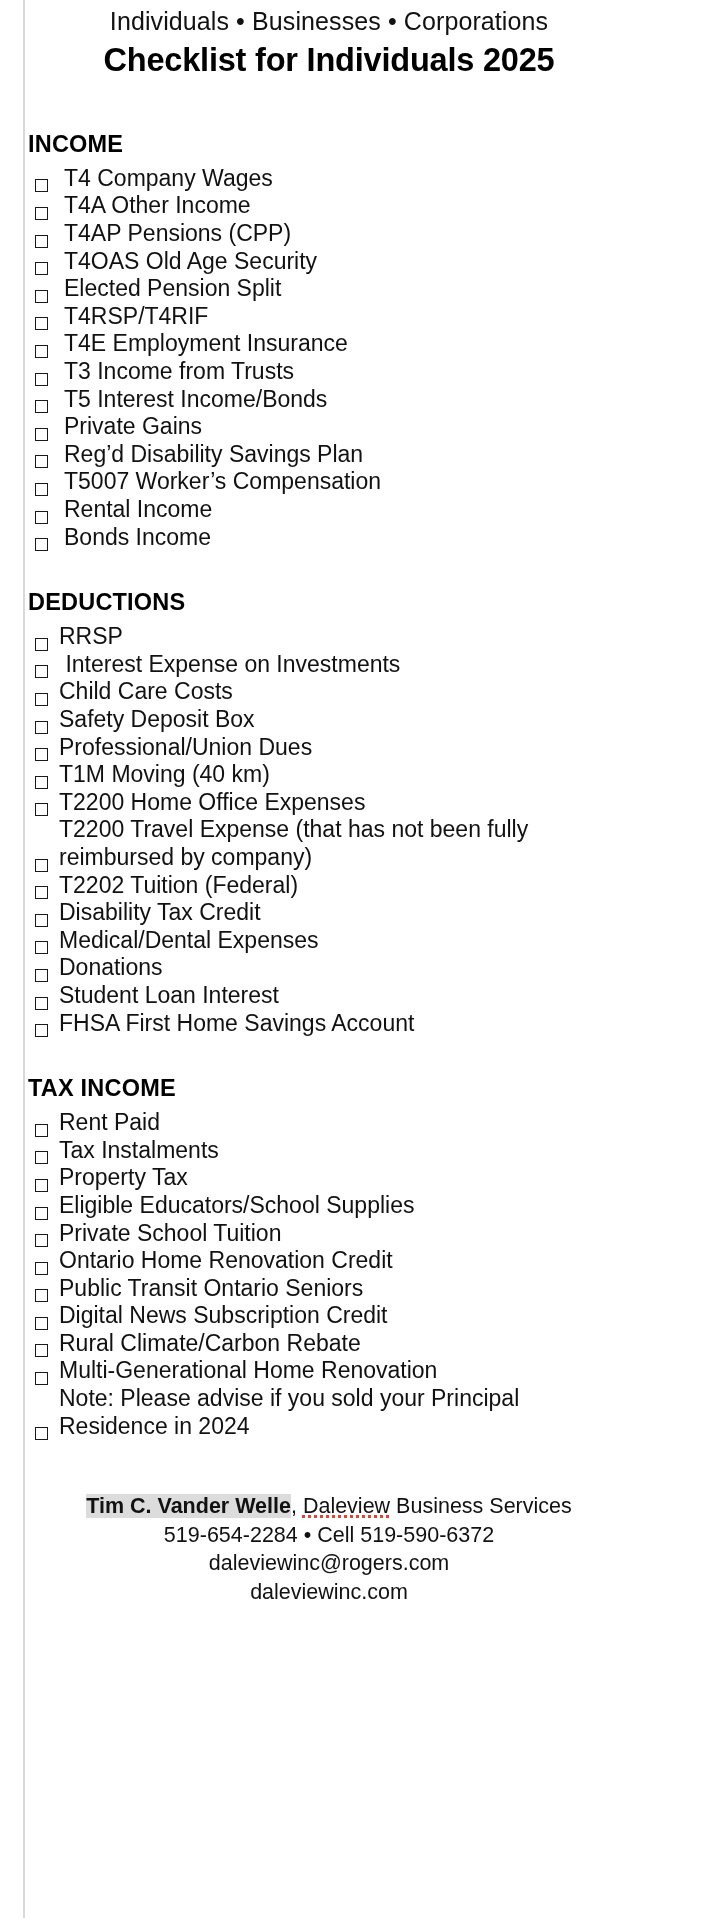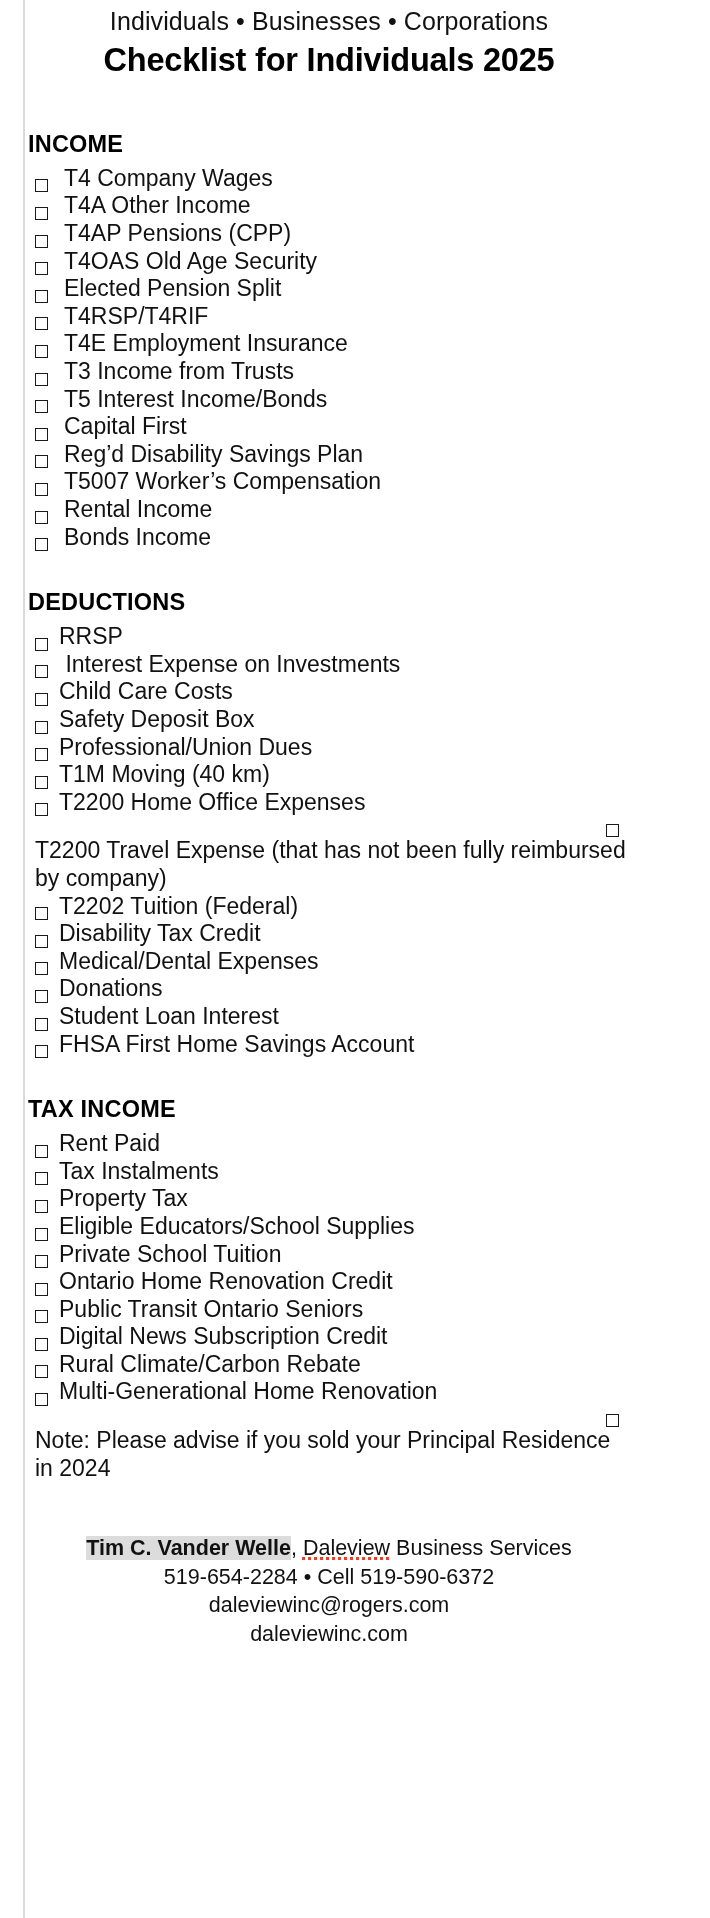--- a/index.html
+++ b/index.html
@@ -75,21 +75,21 @@
   .item {
     display: flex;
     align-items: flex-end;
     line-height: 27.6px;
     font-size: 23px;
     font-weight: 400;
     color: #111;
     white-space: pre;
     padding-left: 7px;
   }
-  .item.wrap { white-space: normal; flex-direction: column; }
+  .item.wrap { white-space: normal; }
 
   .cb {
     flex: 0 0 auto;
     width: 13px;
     height: 13px;
     border: 1.6px solid #1a1a1a;
     margin-top: 8px;
     margin-right: 11px;
     box-sizing: border-box;
     background: #fff;
@@ -140,21 +140,21 @@
         <div class="items indent-wide">
           <div class="item"><span class="cb"></span><span class="item-label">T4 Company Wages</span></div>
           <div class="item"><span class="cb"></span><span class="item-label">T4A Other Income</span></div>
           <div class="item"><span class="cb"></span><span class="item-label">T4AP Pensions (CPP)</span></div>
           <div class="item"><span class="cb"></span><span class="item-label">T4OAS Old Age Security</span></div>
           <div class="item"><span class="cb"></span><span class="item-label">Elected Pension Split</span></div>
           <div class="item"><span class="cb"></span><span class="item-label">T4RSP/T4RIF</span></div>
           <div class="item"><span class="cb"></span><span class="item-label">T4E Employment Insurance</span></div>
           <div class="item"><span class="cb"></span><span class="item-label">T3 Income from Trusts</span></div>
           <div class="item"><span class="cb"></span><span class="item-label">T5 Interest Income/Bonds</span></div>
-          <div class="item"><span class="cb"></span><span class="item-label">Capital First</span></div>
+          <div class="item"><span class="cb"></span><span class="item-label">Private Gains</span></div>
           <div class="item"><span class="cb"></span><span class="item-label">Reg’d Disability Savings Plan</span></div>
           <div class="item"><span class="cb"></span><span class="item-label">T5007 Worker’s Compensation</span></div>
           <div class="item"><span class="cb"></span><span class="item-label">Rental Income</span></div>
           <div class="item"><span class="cb"></span><span class="item-label">Bonds Income</span></div>
         </div>
       </div>
       <div class="section-gap"></div>
       <div class="section">
         <div class="section-title">DEDUCTIONS</div>
         <div class="items">

